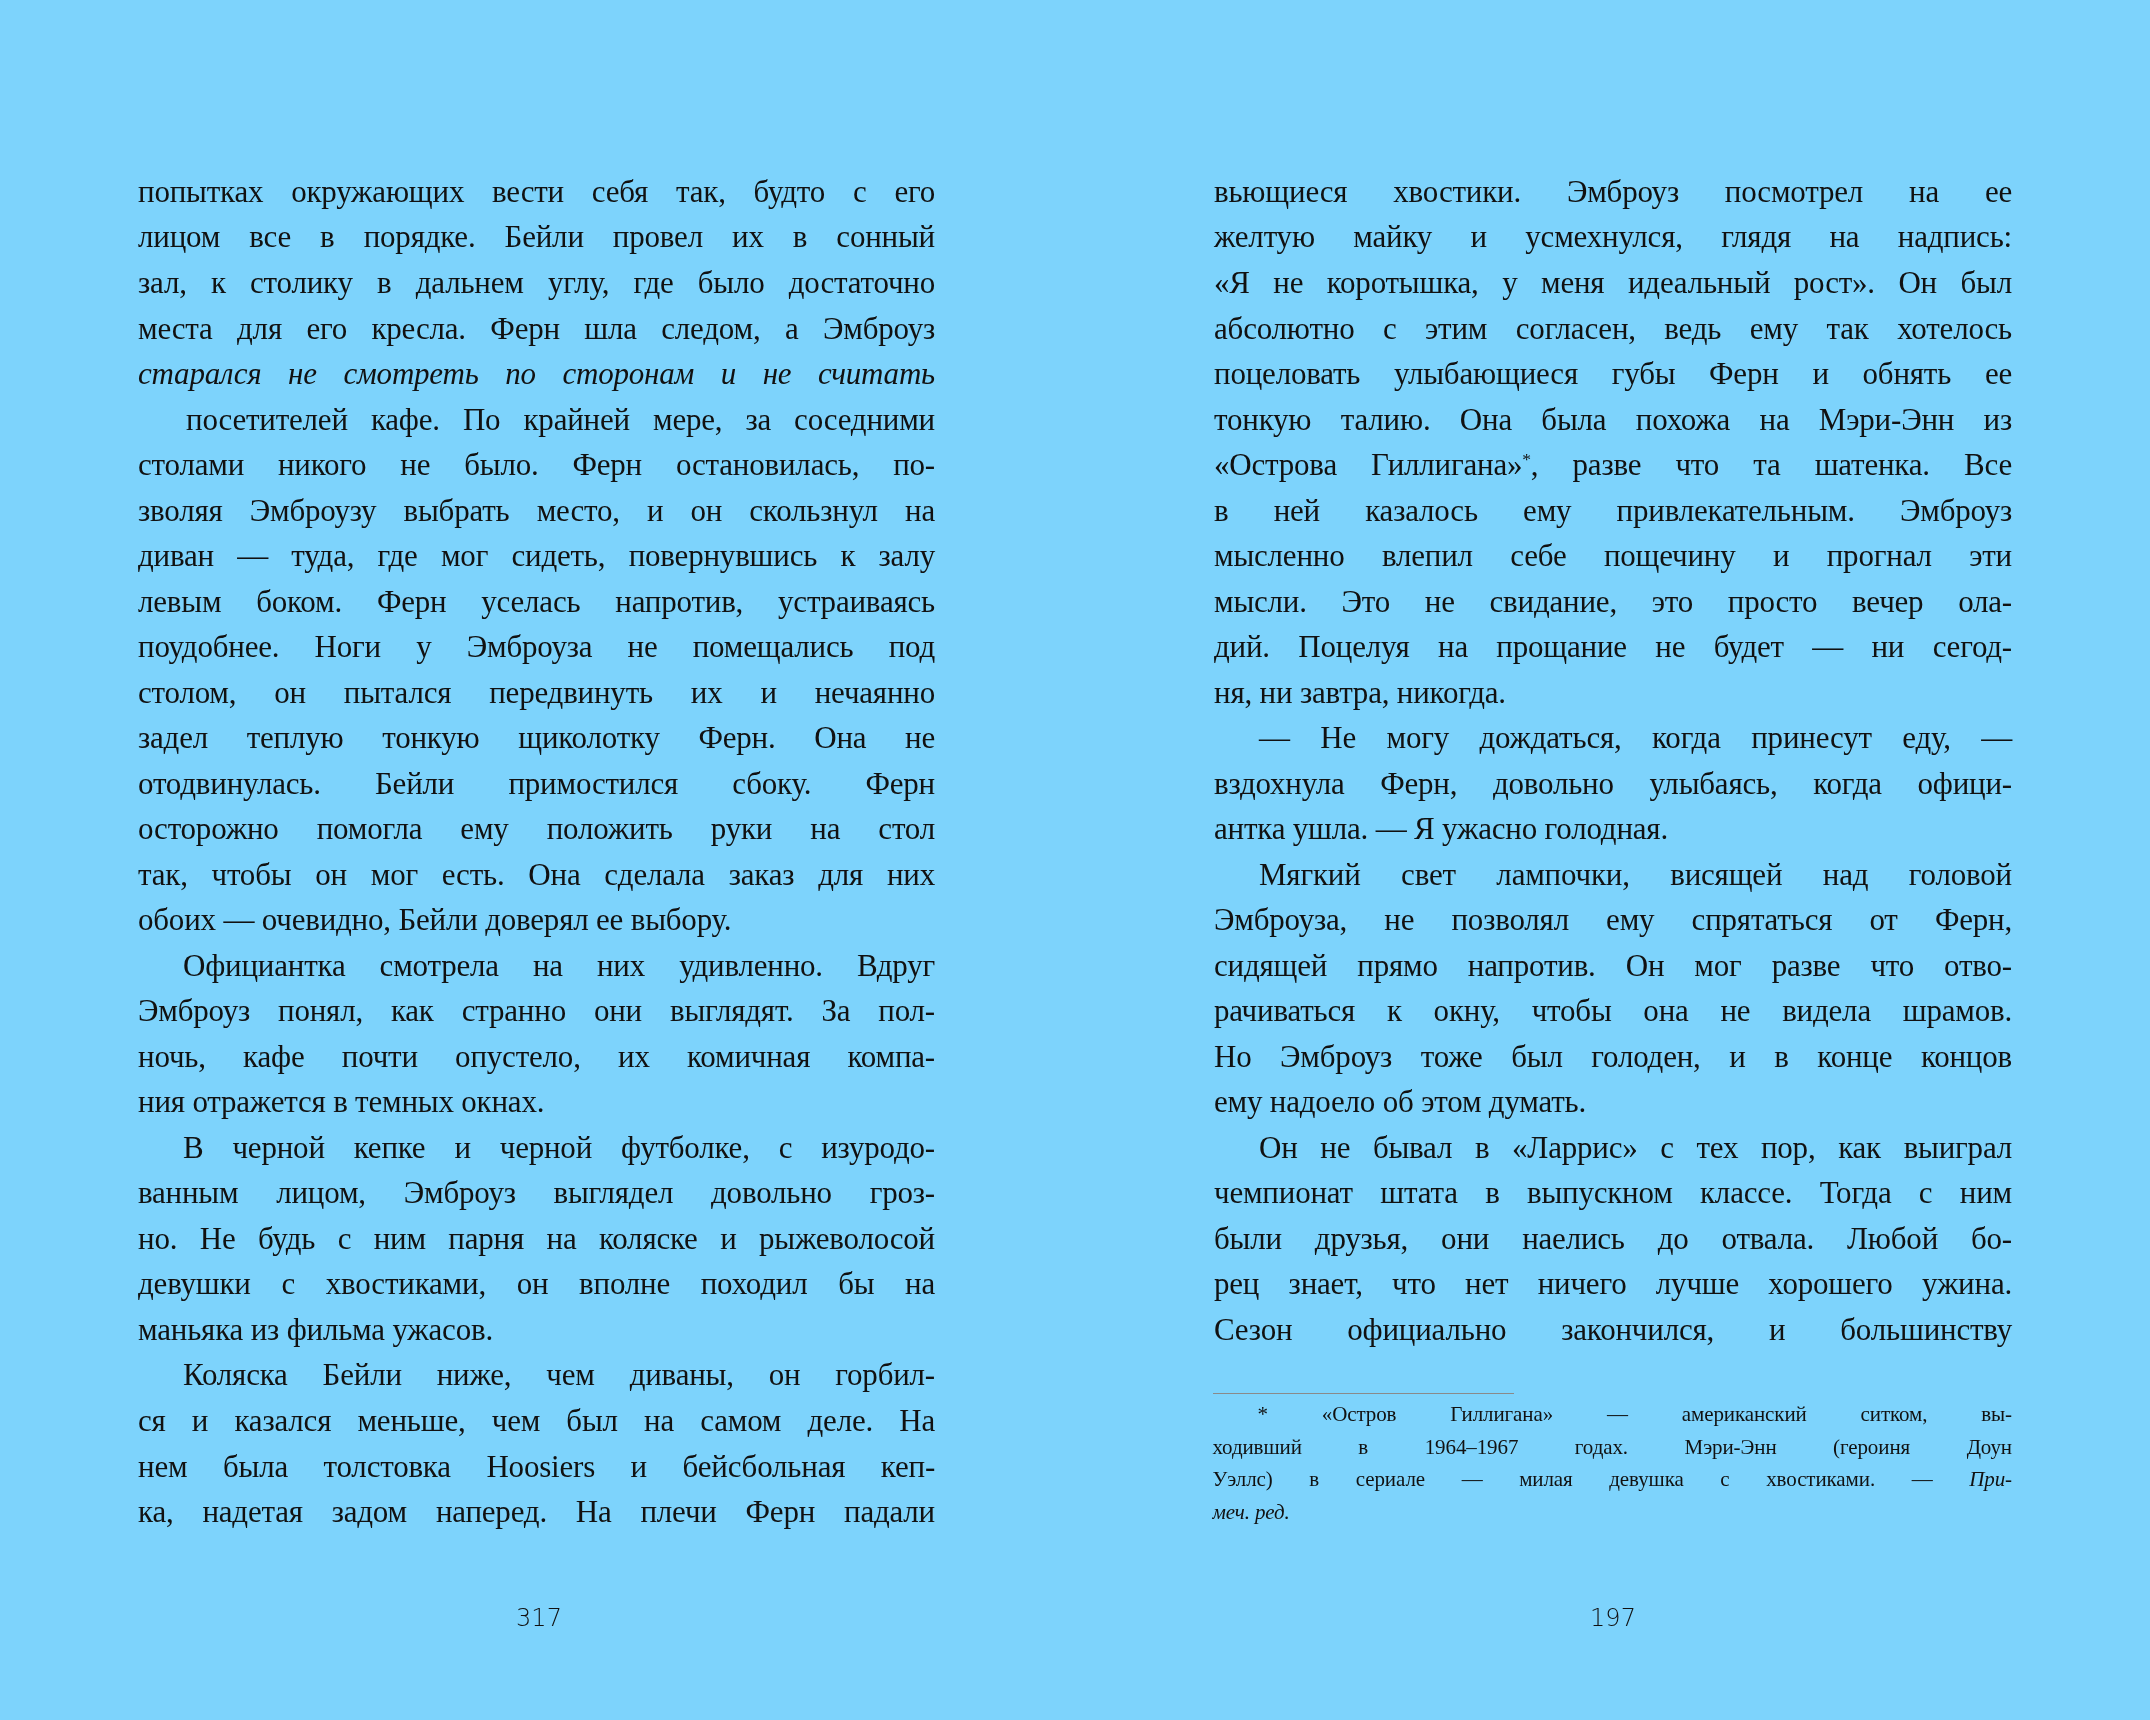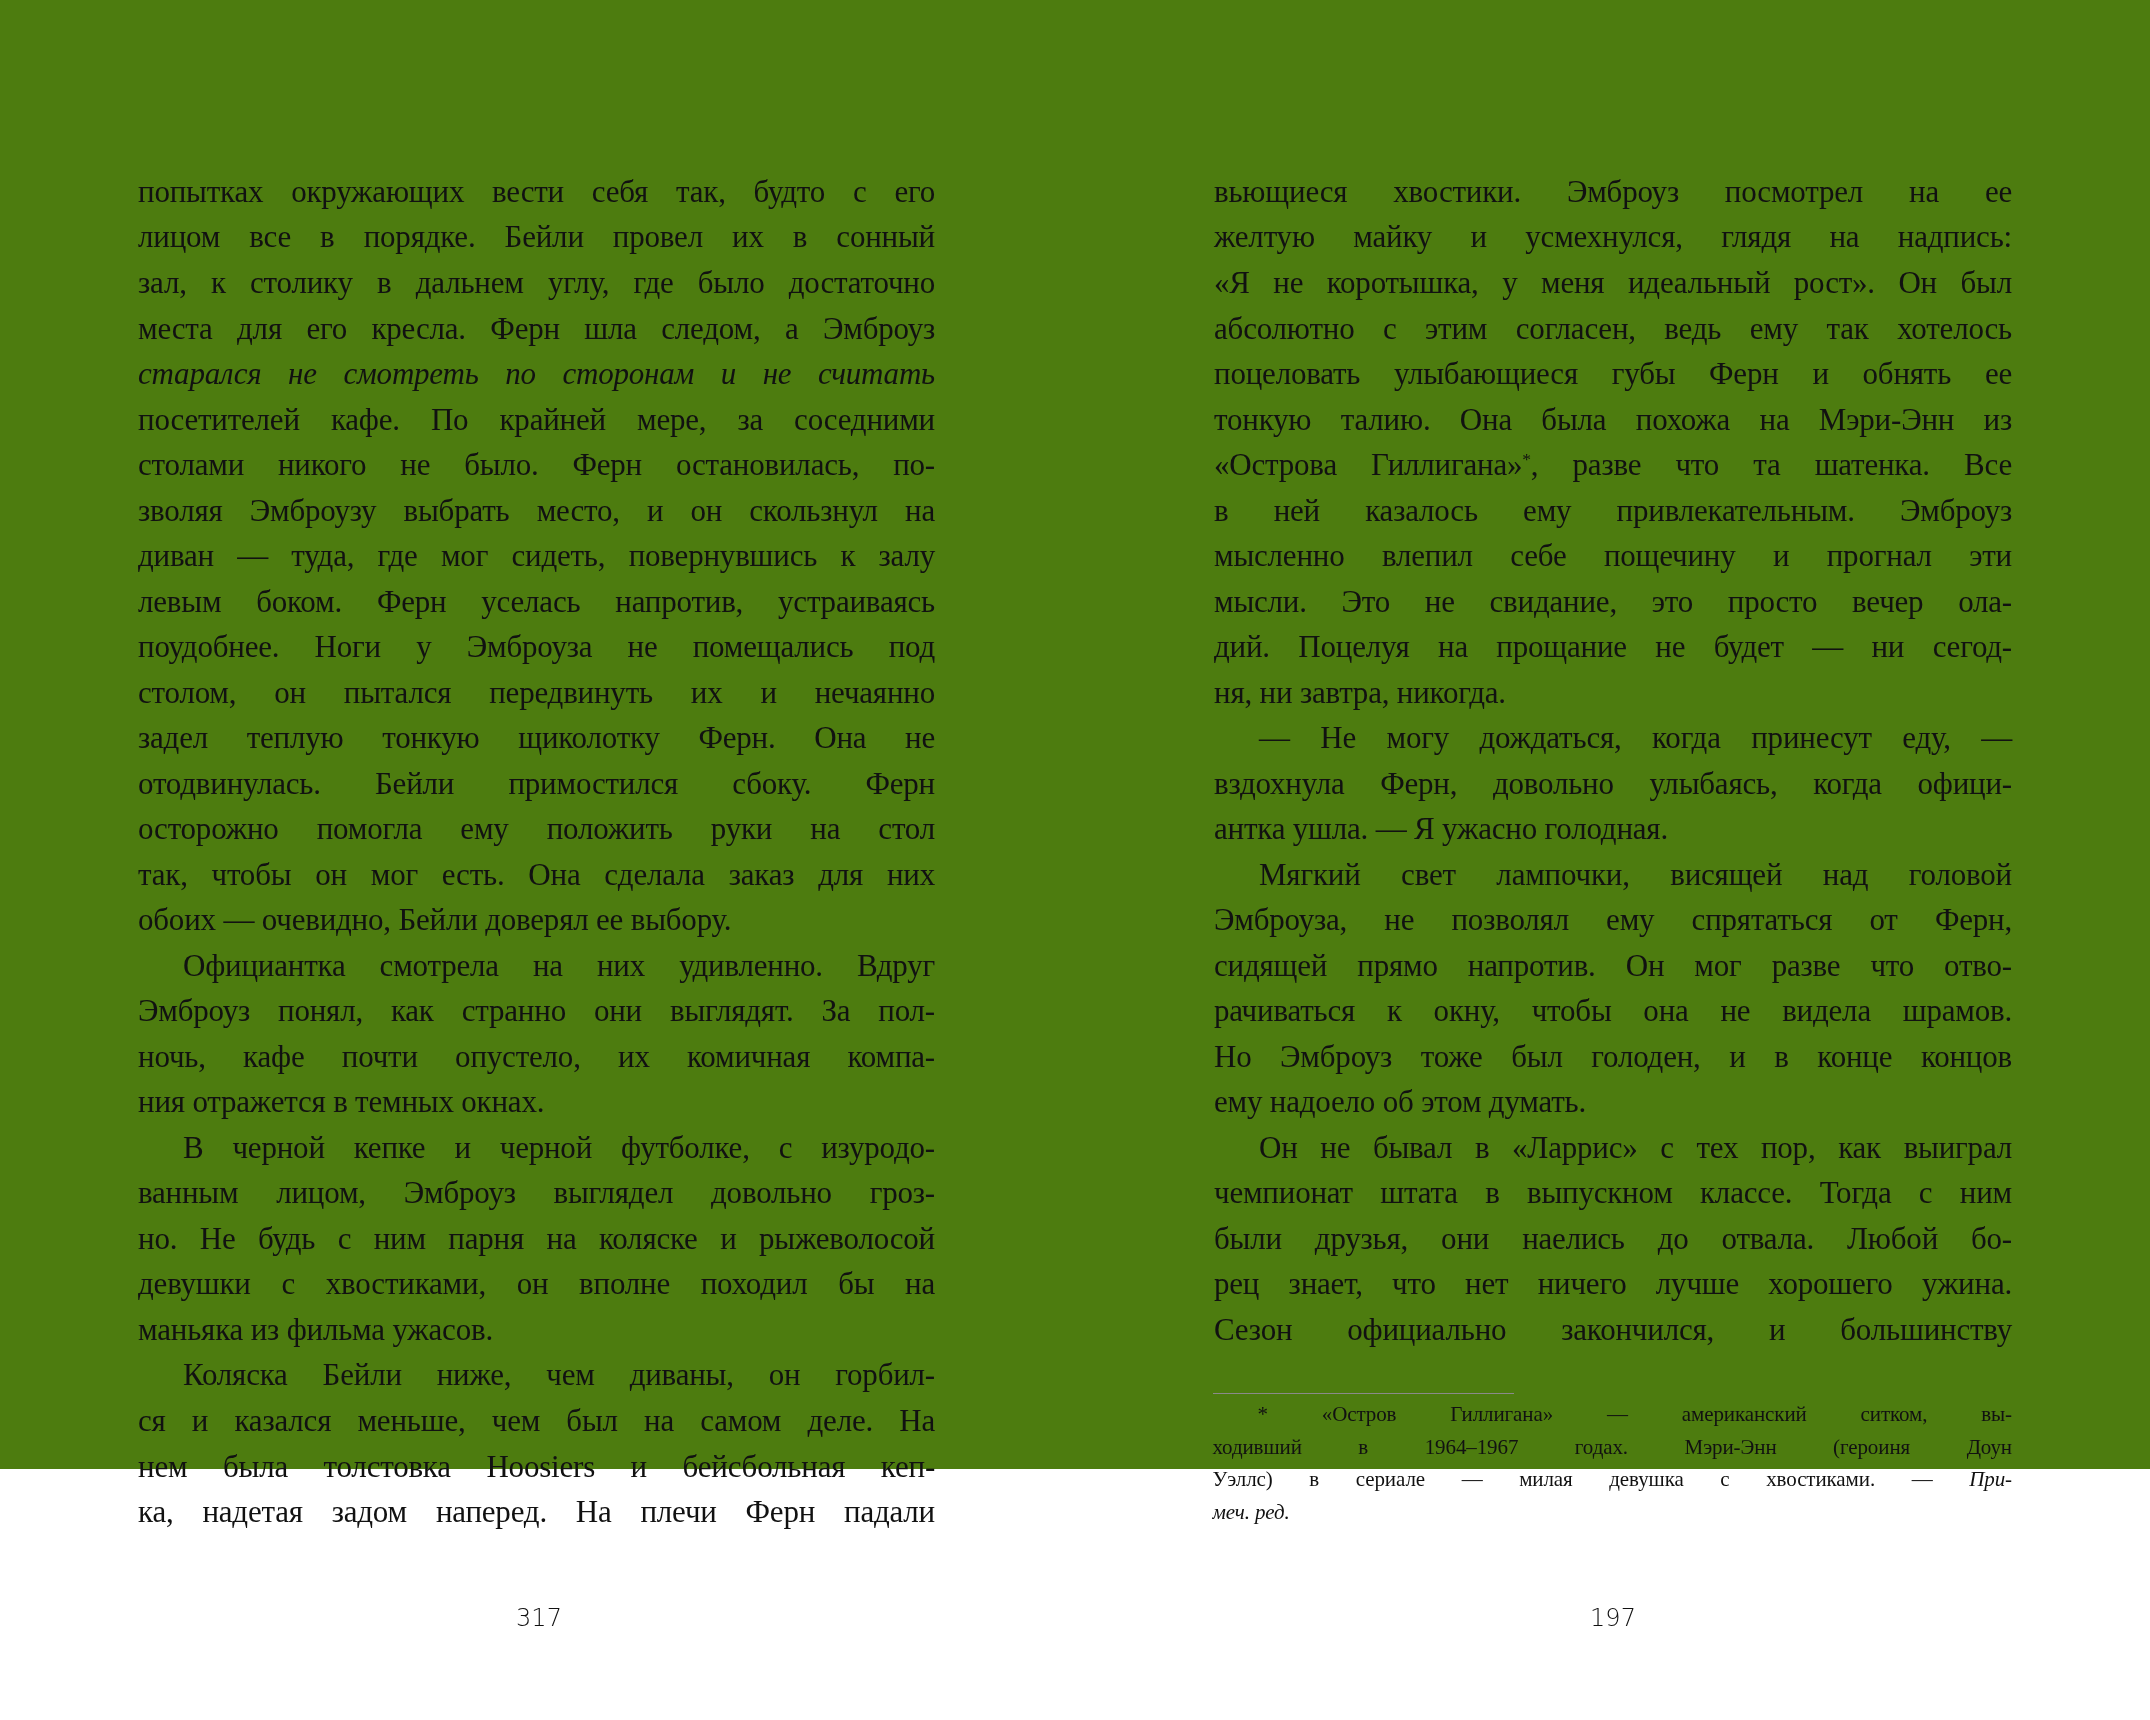--- a/index.html
+++ b/index.html
@@ -1,17 +1,17 @@
 <!DOCTYPE html>
 <html style="font-size:11.7px"><head>
 <meta charset="utf-8">
 <style>
   html, body { margin: 0; padding: 0; background: #ffffff; }
   body { width: 2151px; height: 1720px; position: relative; overflow: hidden; }
-  .spread { position: absolute; left: 0; top: 0; width: 2151px; height: 1469px; background: #4d7c0f; }
+  .spread { position: absolute; left: 0; top: 0; width: 2151px; height: 1720px; background: #7dd3fc; }
   .page { position: absolute; top: 0; height: 1720px; }
   .page-left { left: 0; width: 1075px; }
   .page-right { left: 1075px; width: 1076px; }
   .column { position: absolute; top: 0; }
   .page-left .column { left: 138px; width: 797px; }
   .page-right .column { left: 139px; width: 798px; }
   .line {
     position: absolute; left: 0; right: 0;
     height: 46px; line-height: 46px;
     font-family: "Liberation Serif", "DejaVu Serif", serif;
@@ -47,21 +47,21 @@
 <body>
 
 <div class="spread">
   <div class="page page-left">
     <div class="column" id="left-column">
         <div class="line" style="top: 169px;">попытках окружающих вести себя так, будто с его</div>
         <div class="line" style="top: 214px;">лицом все в порядке. Бейли провел их в сонный</div>
         <div class="line" style="top: 260px;">зал, к столику в дальнем углу, где было достаточно</div>
         <div class="line" style="top: 306px;">места для его кресла. Ферн шла следом, а Эмброуз</div>
         <div class="line" style="top: 351px; font-style: italic;">старался не смотреть по сторонам и не считать</div>
-        <div class="line" style="top: 397px;">посетителей кафе. По крайней мере, за соседними</div>
+        <div class="line" style="top: 397px; margin-left: 48px;">посетителей кафе. По крайней мере, за соседними</div>
         <div class="line" style="top: 442px;">столами никого не было. Ферн остановилась, по-</div>
         <div class="line" style="top: 488px;">зволяя Эмброузу выбрать место, и он скользнул на</div>
         <div class="line" style="top: 533px;">диван — туда, где мог сидеть, повернувшись к залу</div>
         <div class="line" style="top: 579px;">левым боком. Ферн уселась напротив, устраиваясь</div>
         <div class="line" style="top: 624px;">поудобнее. Ноги у Эмброуза не помещались под</div>
         <div class="line" style="top: 670px;">столом, он пытался передвинуть их и нечаянно</div>
         <div class="line" style="top: 715px;">задел теплую тонкую щиколотку Ферн. Она не</div>
         <div class="line" style="top: 761px;">отодвинулась. Бейли примостился сбоку. Ферн</div>
         <div class="line" style="top: 806px;">осторожно помогла ему положить руки на стол</div>
         <div class="line" style="top: 852px;">так, чтобы он мог есть. Она сделала заказ для них</div>

